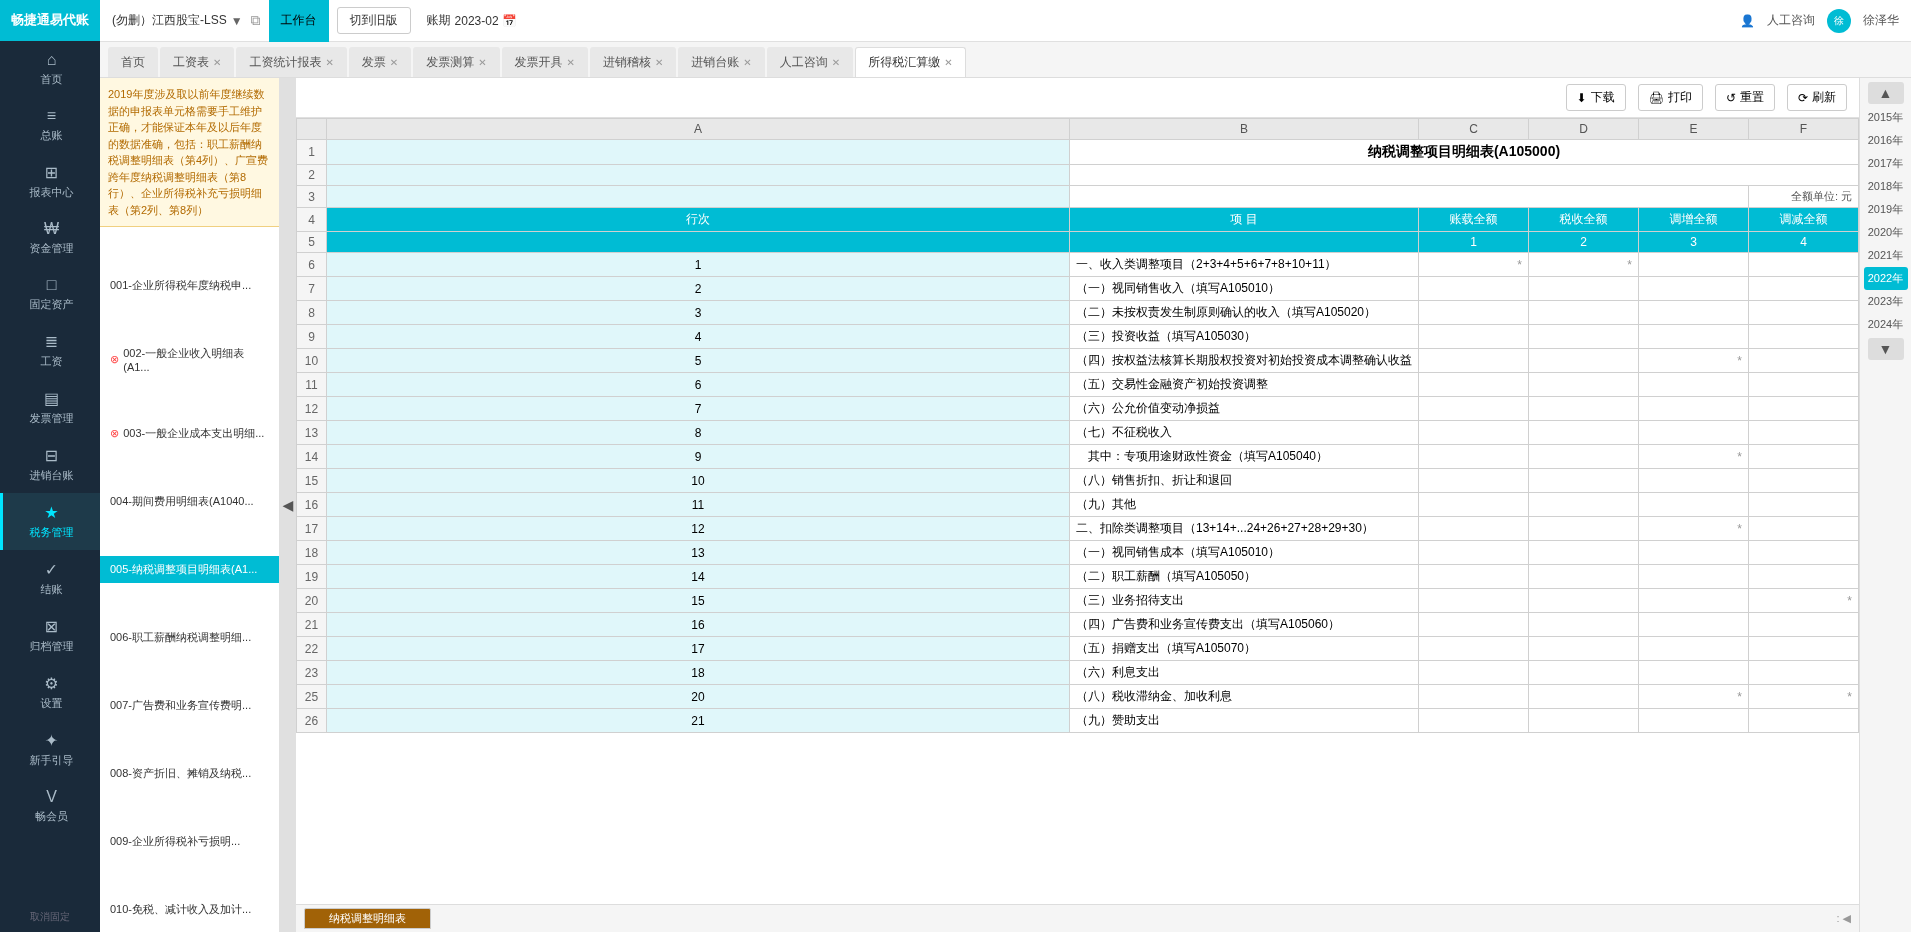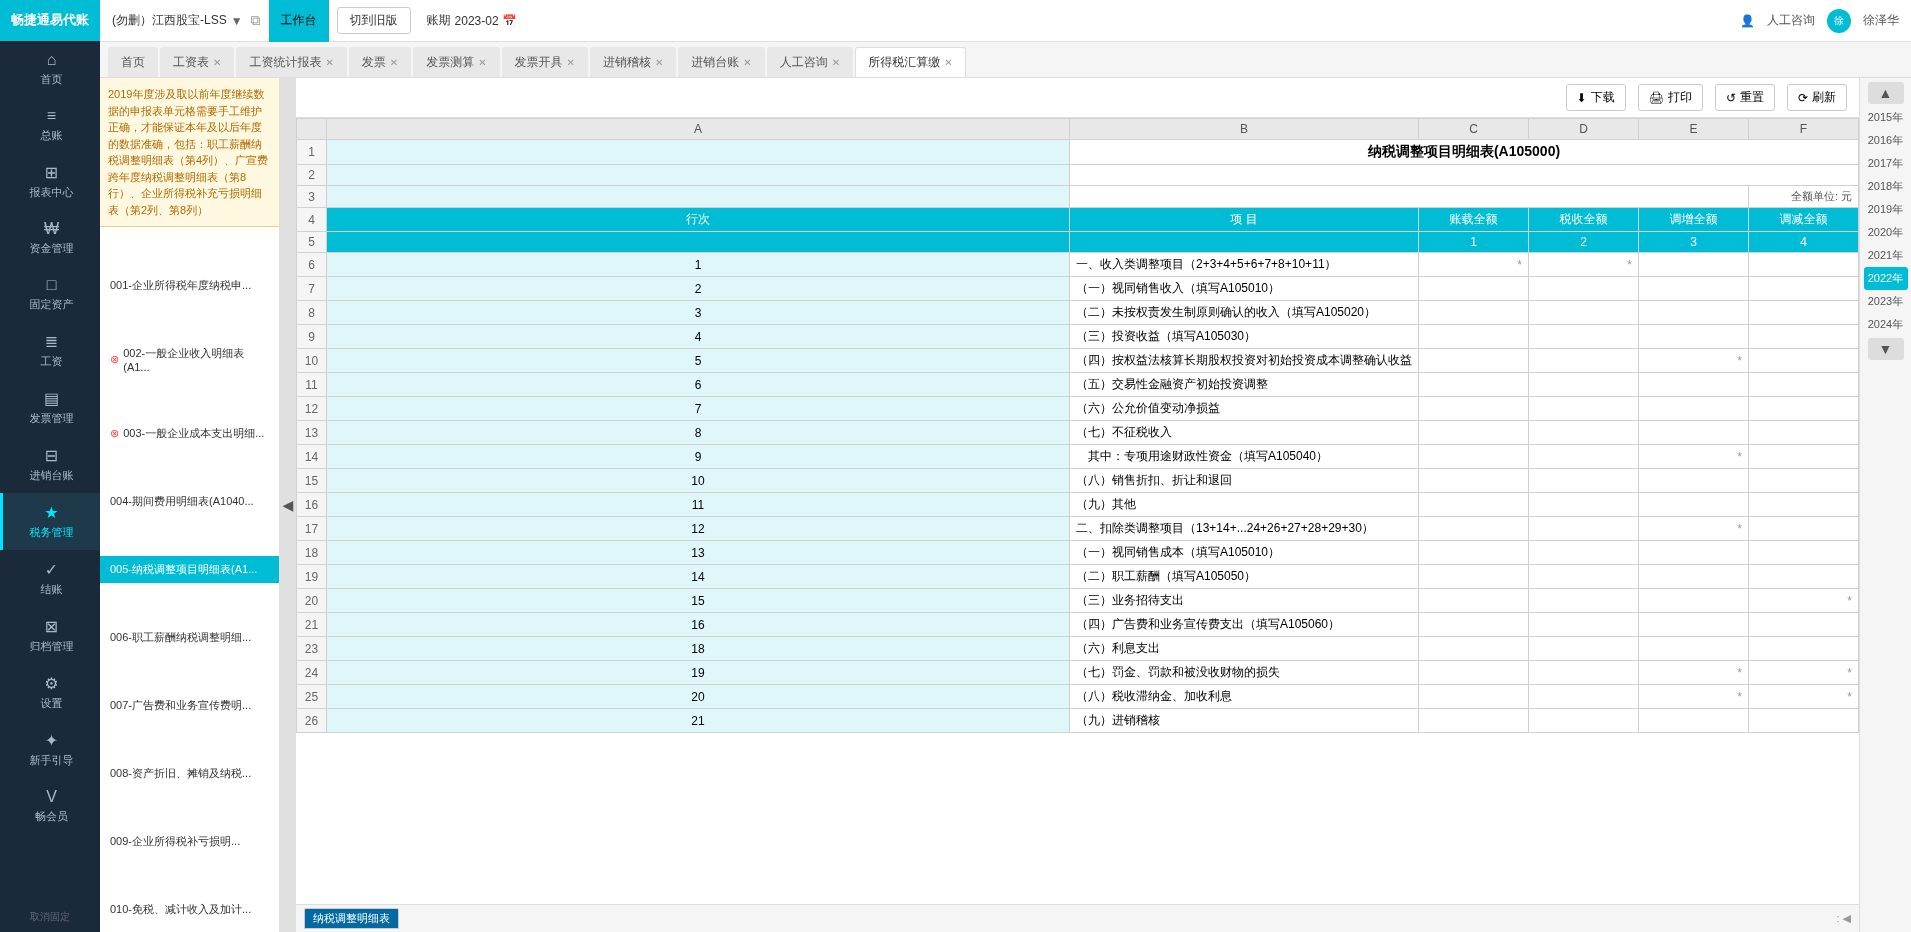--- a/index.html
+++ b/index.html
@@ -53,21 +53,21 @@
     .table-container { flex: 1; overflow: auto; position: relative; }
     .spreadsheet { border-collapse: collapse; font-size: 12px; width: 100%; }
     .spreadsheet th, .spreadsheet td { border: 1px solid #d0d0d0; padding: 3px 6px; white-space: nowrap; }
     .spreadsheet .row-num { background: #f5f5f5; text-align: center; width: 30px; color: #666; }
     .spreadsheet .col-hd { background: #e8e8e8; text-align: center; font-weight: normal; color: #555; }
     .spreadsheet td { background: white; }
     .spreadsheet .col-a { text-align: center; background: #e0f7fa; }
 
     
     .bottom-tab-bar { height: 28px; background: #f5f5f5; border-top: 1px solid #ddd; display: flex; align-items: center; padding: 0 8px; gap: 4px; }
-    .bottom-tab { padding: 2px 8px; font-size: 11px; cursor: pointer; border: 1px solid #ccc; background: #0369a1; color: white; border-radius: 2px 2px 0 0; }
+    .bottom-tab { padding: 2px 24px; font-size: 11px; cursor: pointer; border: 1px solid #ccc; background: #a16207; color: white; border-radius: 2px 2px 0 0; }
     .bottom-status { margin-left: auto; font-size: 11px; color: #999; }
 
     
     .year-panel { width: 52px; background: #f5f5f5; border-left: 1px solid #ddd; display: flex; flex-direction: column; align-items: center; padding: 4px 0; gap: 2px; overflow: hidden; }
     .year-nav { width: 36px; height: 22px; background: #ddd; border: none; cursor: pointer; border-radius: 3px; display: flex; align-items: center; justify-content: center; font-size: 14px; color: #555; }
     .year-item { width: 44px; padding: 4px 2px; text-align: center; font-size: 11px; color: #555; cursor: pointer; border-radius: 3px; }
     .year-item.active { background: #00bcd4; color: white; }
 
     
     ::-webkit-scrollbar { width: 6px; height: 6px; }
@@ -465,50 +465,50 @@
               <tr>
     <td class="row-num">21</td>
     <td class="col-a" style="text-align:center;">16</td>
     <td style="min-width:300px;">（四）广告费和业务宣传费支出（填写A105060）</td>
     <td style="text-align:right;color:#999;"></td>
     <td style="text-align:right;color:#999;"></td>
     <td style="text-align:right;color:#999;"></td>
     <td style="text-align:right;color:#999;"></td>
   </tr>
               <tr>
+    <td class="row-num">22</td>
+    <td class="col-a" style="text-align:center;">17</td>
+    <td style="min-width:300px;">（五）捐赠支出（填写A105070）</td>
+    <td style="text-align:right;color:#999;"></td>
+    <td style="text-align:right;color:#999;"></td>
+    <td style="text-align:right;color:#999;"></td>
+    <td style="text-align:right;color:#999;"></td>
+  </tr>
+              <tr>
     <td class="row-num">23</td>
     <td class="col-a" style="text-align:center;">18</td>
     <td style="min-width:300px;">（六）利息支出</td>
     <td style="text-align:right;color:#999;"></td>
     <td style="text-align:right;color:#999;"></td>
     <td style="text-align:right;color:#999;"></td>
     <td style="text-align:right;color:#999;"></td>
   </tr>
               <tr>
-    <td class="row-num">24</td>
-    <td class="col-a" style="text-align:center;">19</td>
-    <td style="min-width:300px;">（七）罚金、罚款和被没收财物的损失</td>
-    <td style="text-align:right;color:#999;"></td>
-    <td style="text-align:right;color:#999;"></td>
-    <td style="text-align:right;color:#999;">*</td>
-    <td style="text-align:right;color:#999;">*</td>
-  </tr>
-              <tr>
     <td class="row-num">25</td>
     <td class="col-a" style="text-align:center;">20</td>
     <td style="min-width:300px;">（八）税收滞纳金、加收利息</td>
     <td style="text-align:right;color:#999;"></td>
     <td style="text-align:right;color:#999;"></td>
     <td style="text-align:right;color:#999;">*</td>
     <td style="text-align:right;color:#999;">*</td>
   </tr>
               <tr>
     <td class="row-num">26</td>
     <td class="col-a" style="text-align:center;">21</td>
-    <td style="min-width:300px;">（九）进销稽核</td>
+    <td style="min-width:300px;">（九）赞助支出</td>
     <td style="text-align:right;color:#999;"></td>
     <td style="text-align:right;color:#999;"></td>
     <td style="text-align:right;color:#999;"></td>
     <td style="text-align:right;color:#999;"></td>
   </tr>
             </tbody>
         </table>
       </div>
 
       <div class="bottom-tab-bar">

